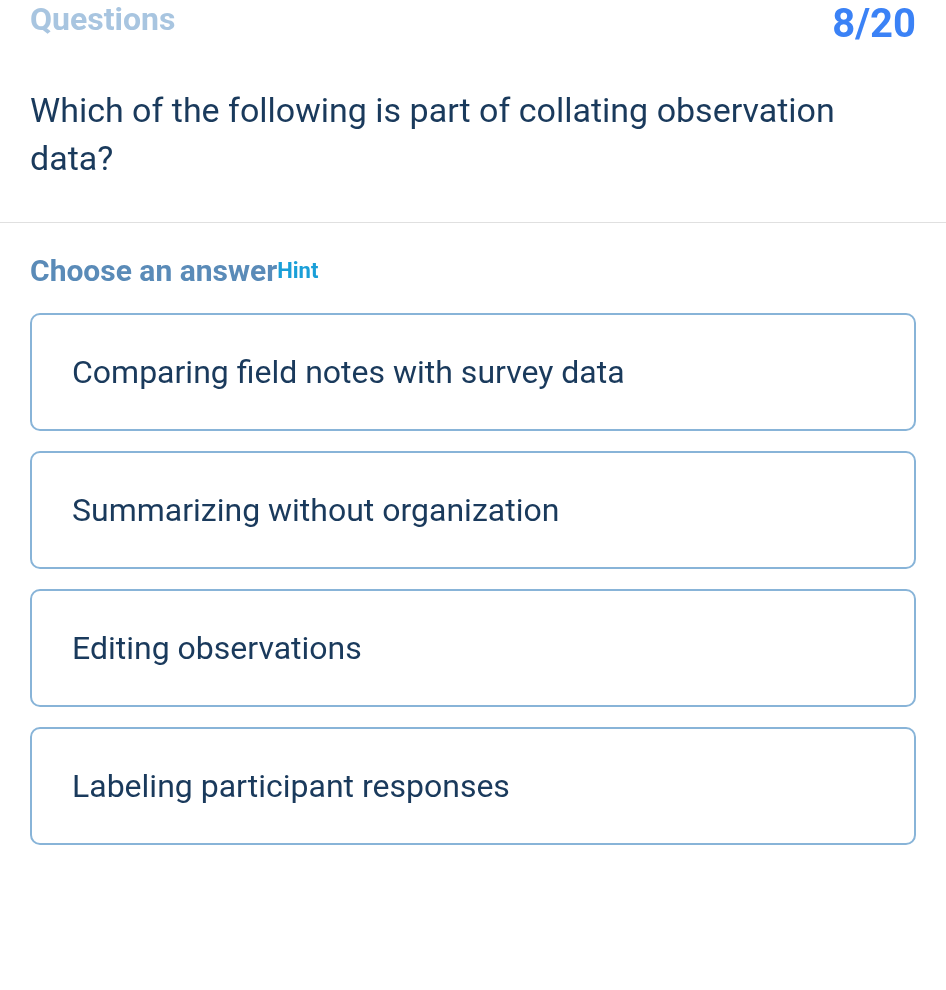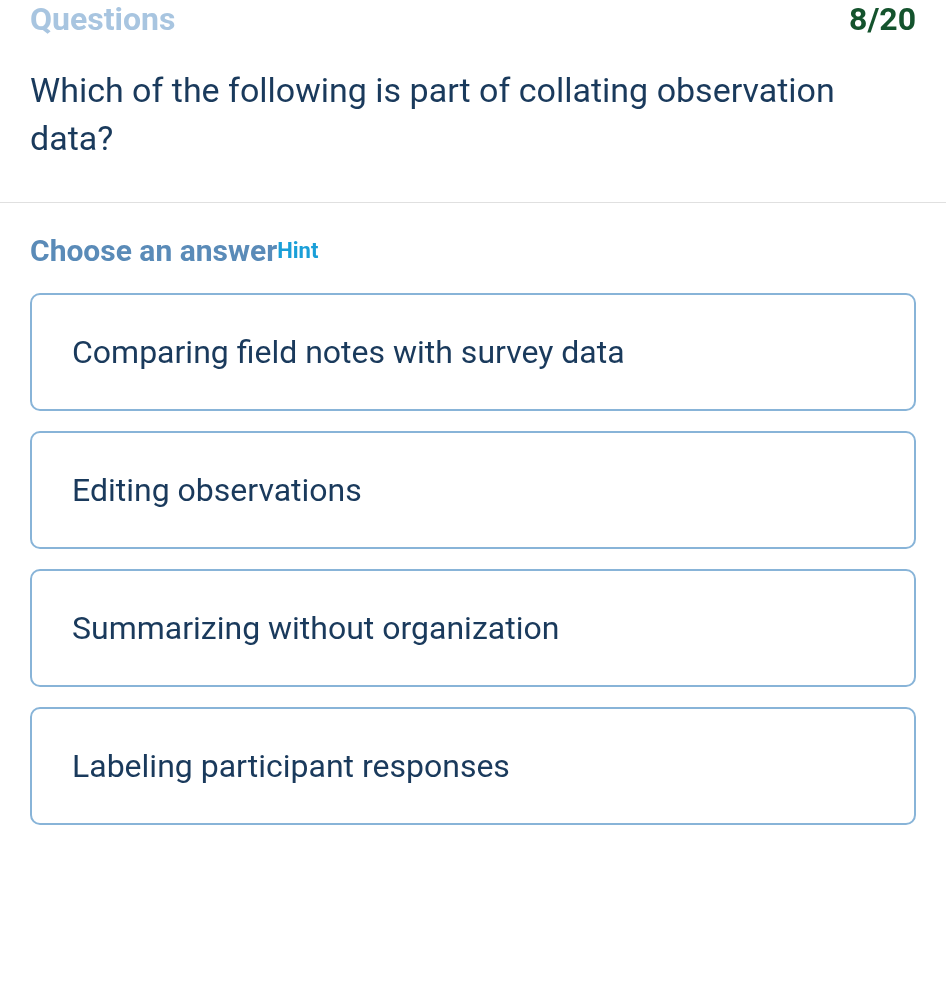--- a/index.html
+++ b/index.html
@@ -16,31 +16,31 @@
     .container {
       padding: 0;
     }
     .header-section {
       padding: 0 30px 40px 30px;
     }
     .header-row {
       display: flex;
       justify-content: space-between;
       align-items: flex-start;
-      margin-bottom: 29px;
+      margin-bottom: 40px;
       text-align: center;
     }
     .questions-label {
       color: #a8c5e0;
       font-size: 32px;
       font-weight: 700;
     }
     .progress-counter {
-      color: #14532d;
-      font-size: 32px;
+      color: #3b82f6;
+      font-size: 40px;
       font-weight: 700;
     }
     .question-text {
       color: #1a3a5c;
       font-size: 34px;
       font-weight: 400;
       line-height: 1.4;
     }
     .divider {
       border: none;
@@ -98,22 +98,22 @@
   <div class="answer-section">
     <div class="answer-header-row">
       <div class="choose-label">Choose an answer</div>
       <div class="hint-link">Hint</div>
     </div>
 
     <div class="answer-option">
       <div class="answer-option-text">Comparing field notes with survey data</div>
     </div>
     <div class="answer-option">
-      <div class="answer-option-text">Editing observations</div>
+      <div class="answer-option-text">Summarizing without organization</div>
     </div>
     <div class="answer-option">
-      <div class="answer-option-text">Summarizing without organization</div>
+      <div class="answer-option-text">Editing observations</div>
     </div>
     <div class="answer-option">
       <div class="answer-option-text">Labeling participant responses</div>
     </div>
   </div>
 </div>
 
 </body></html>

